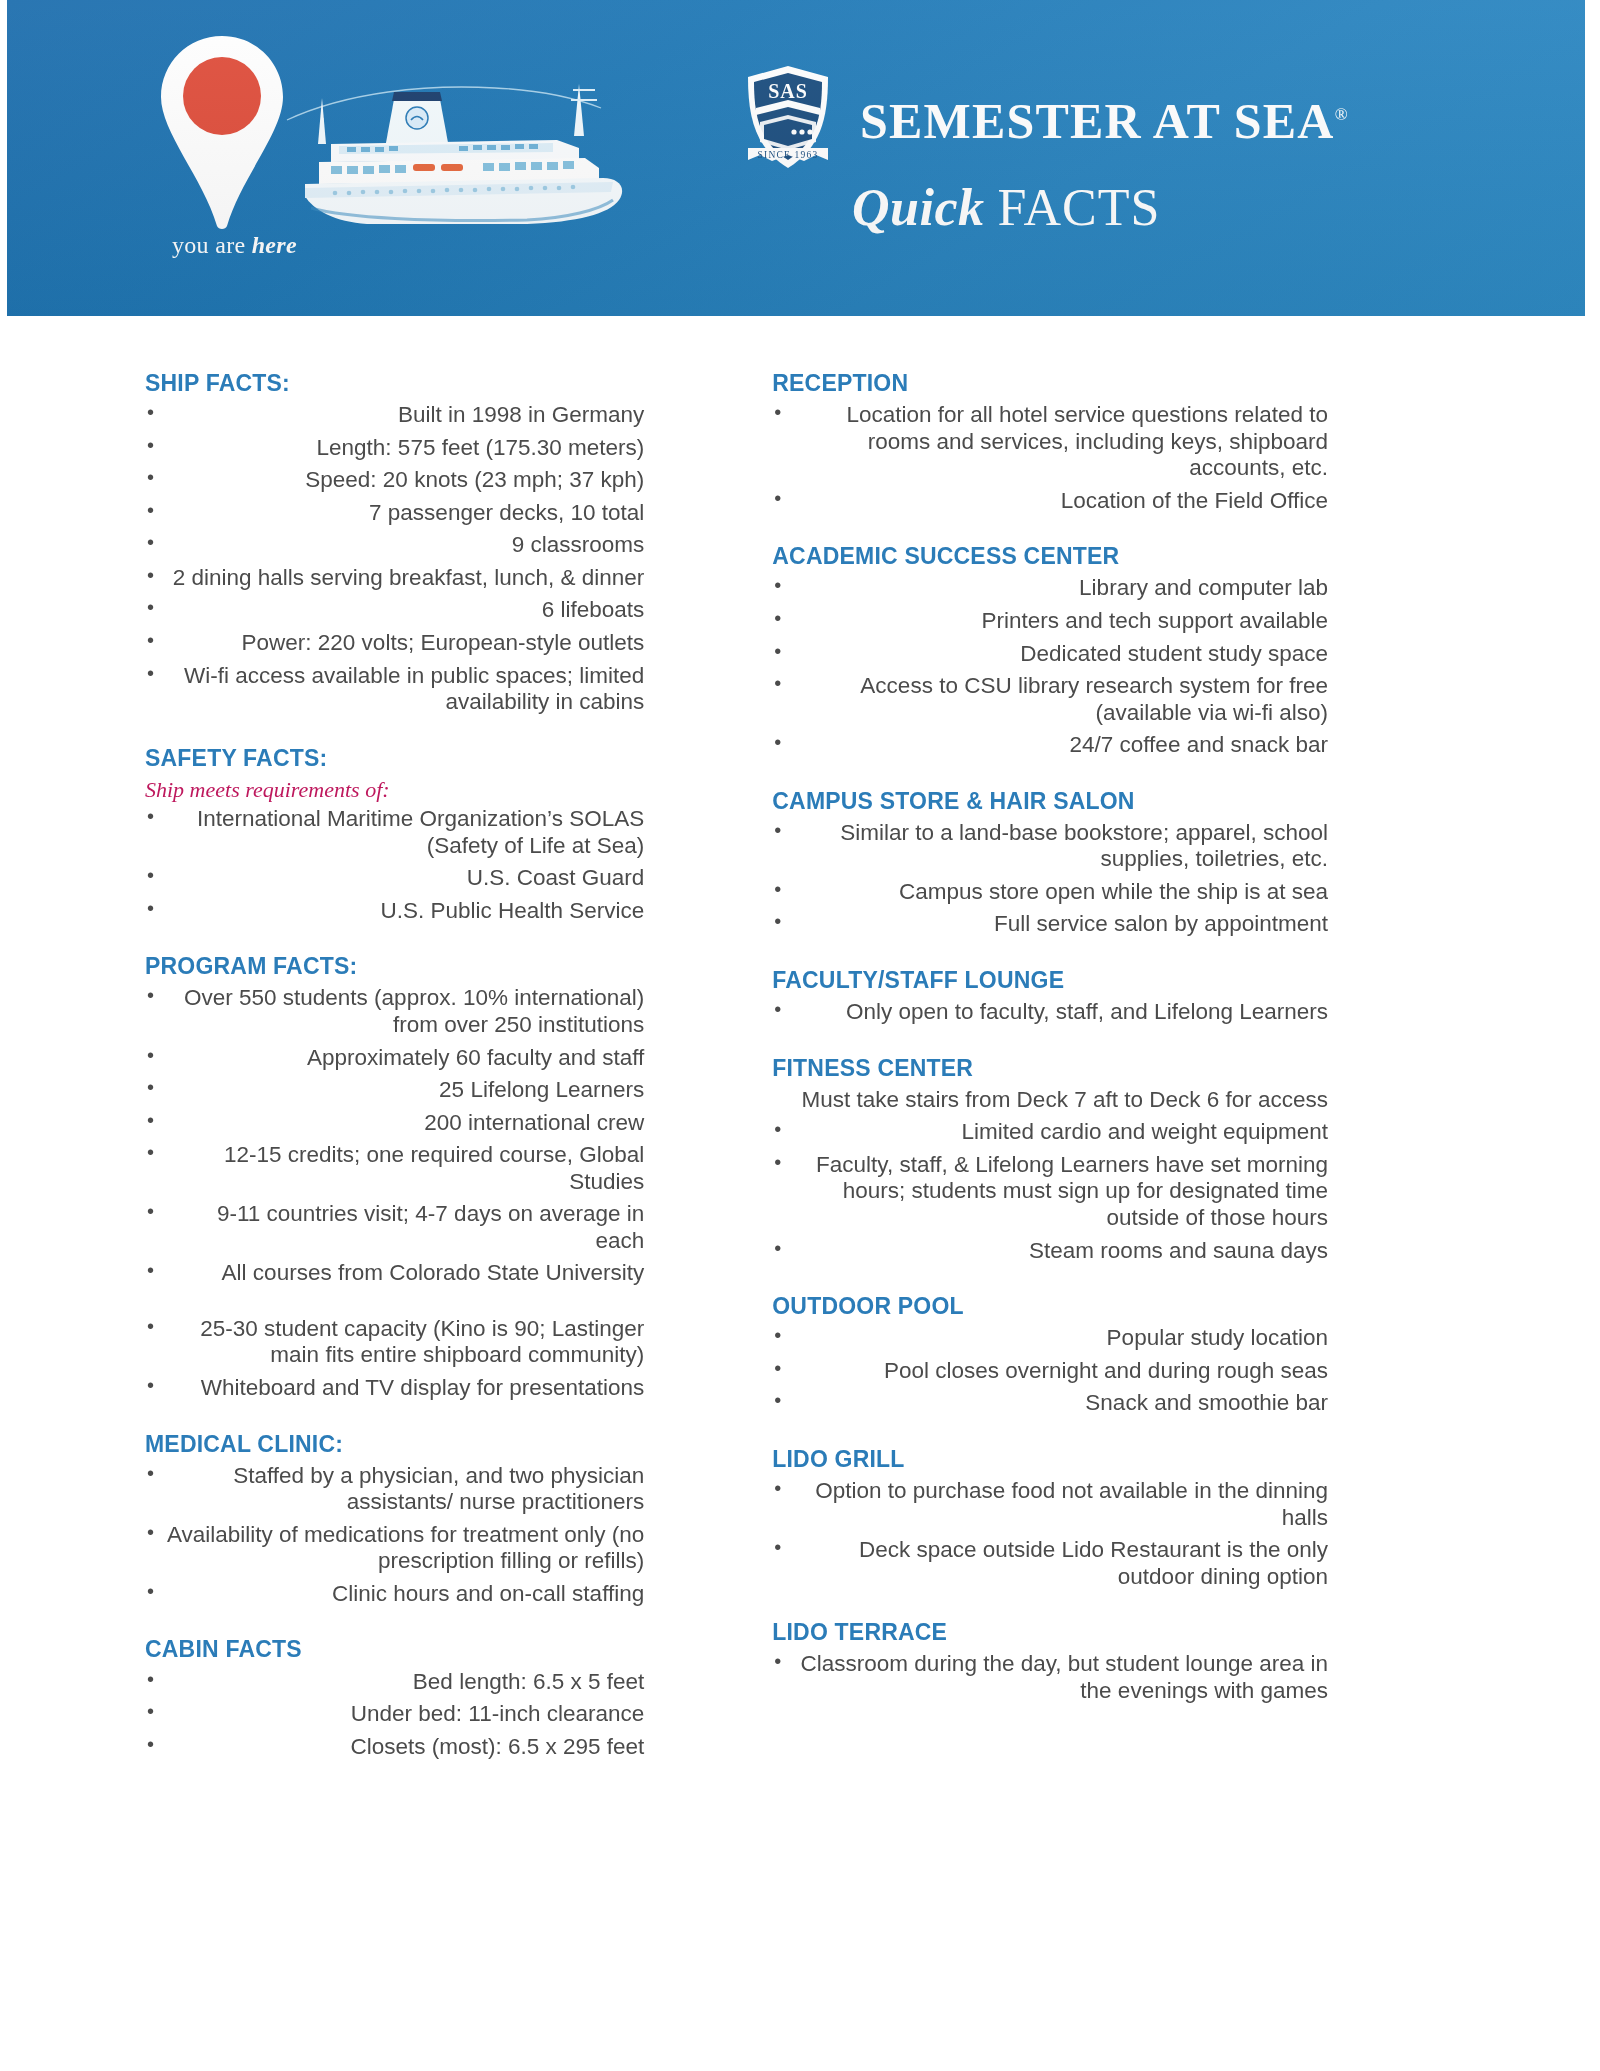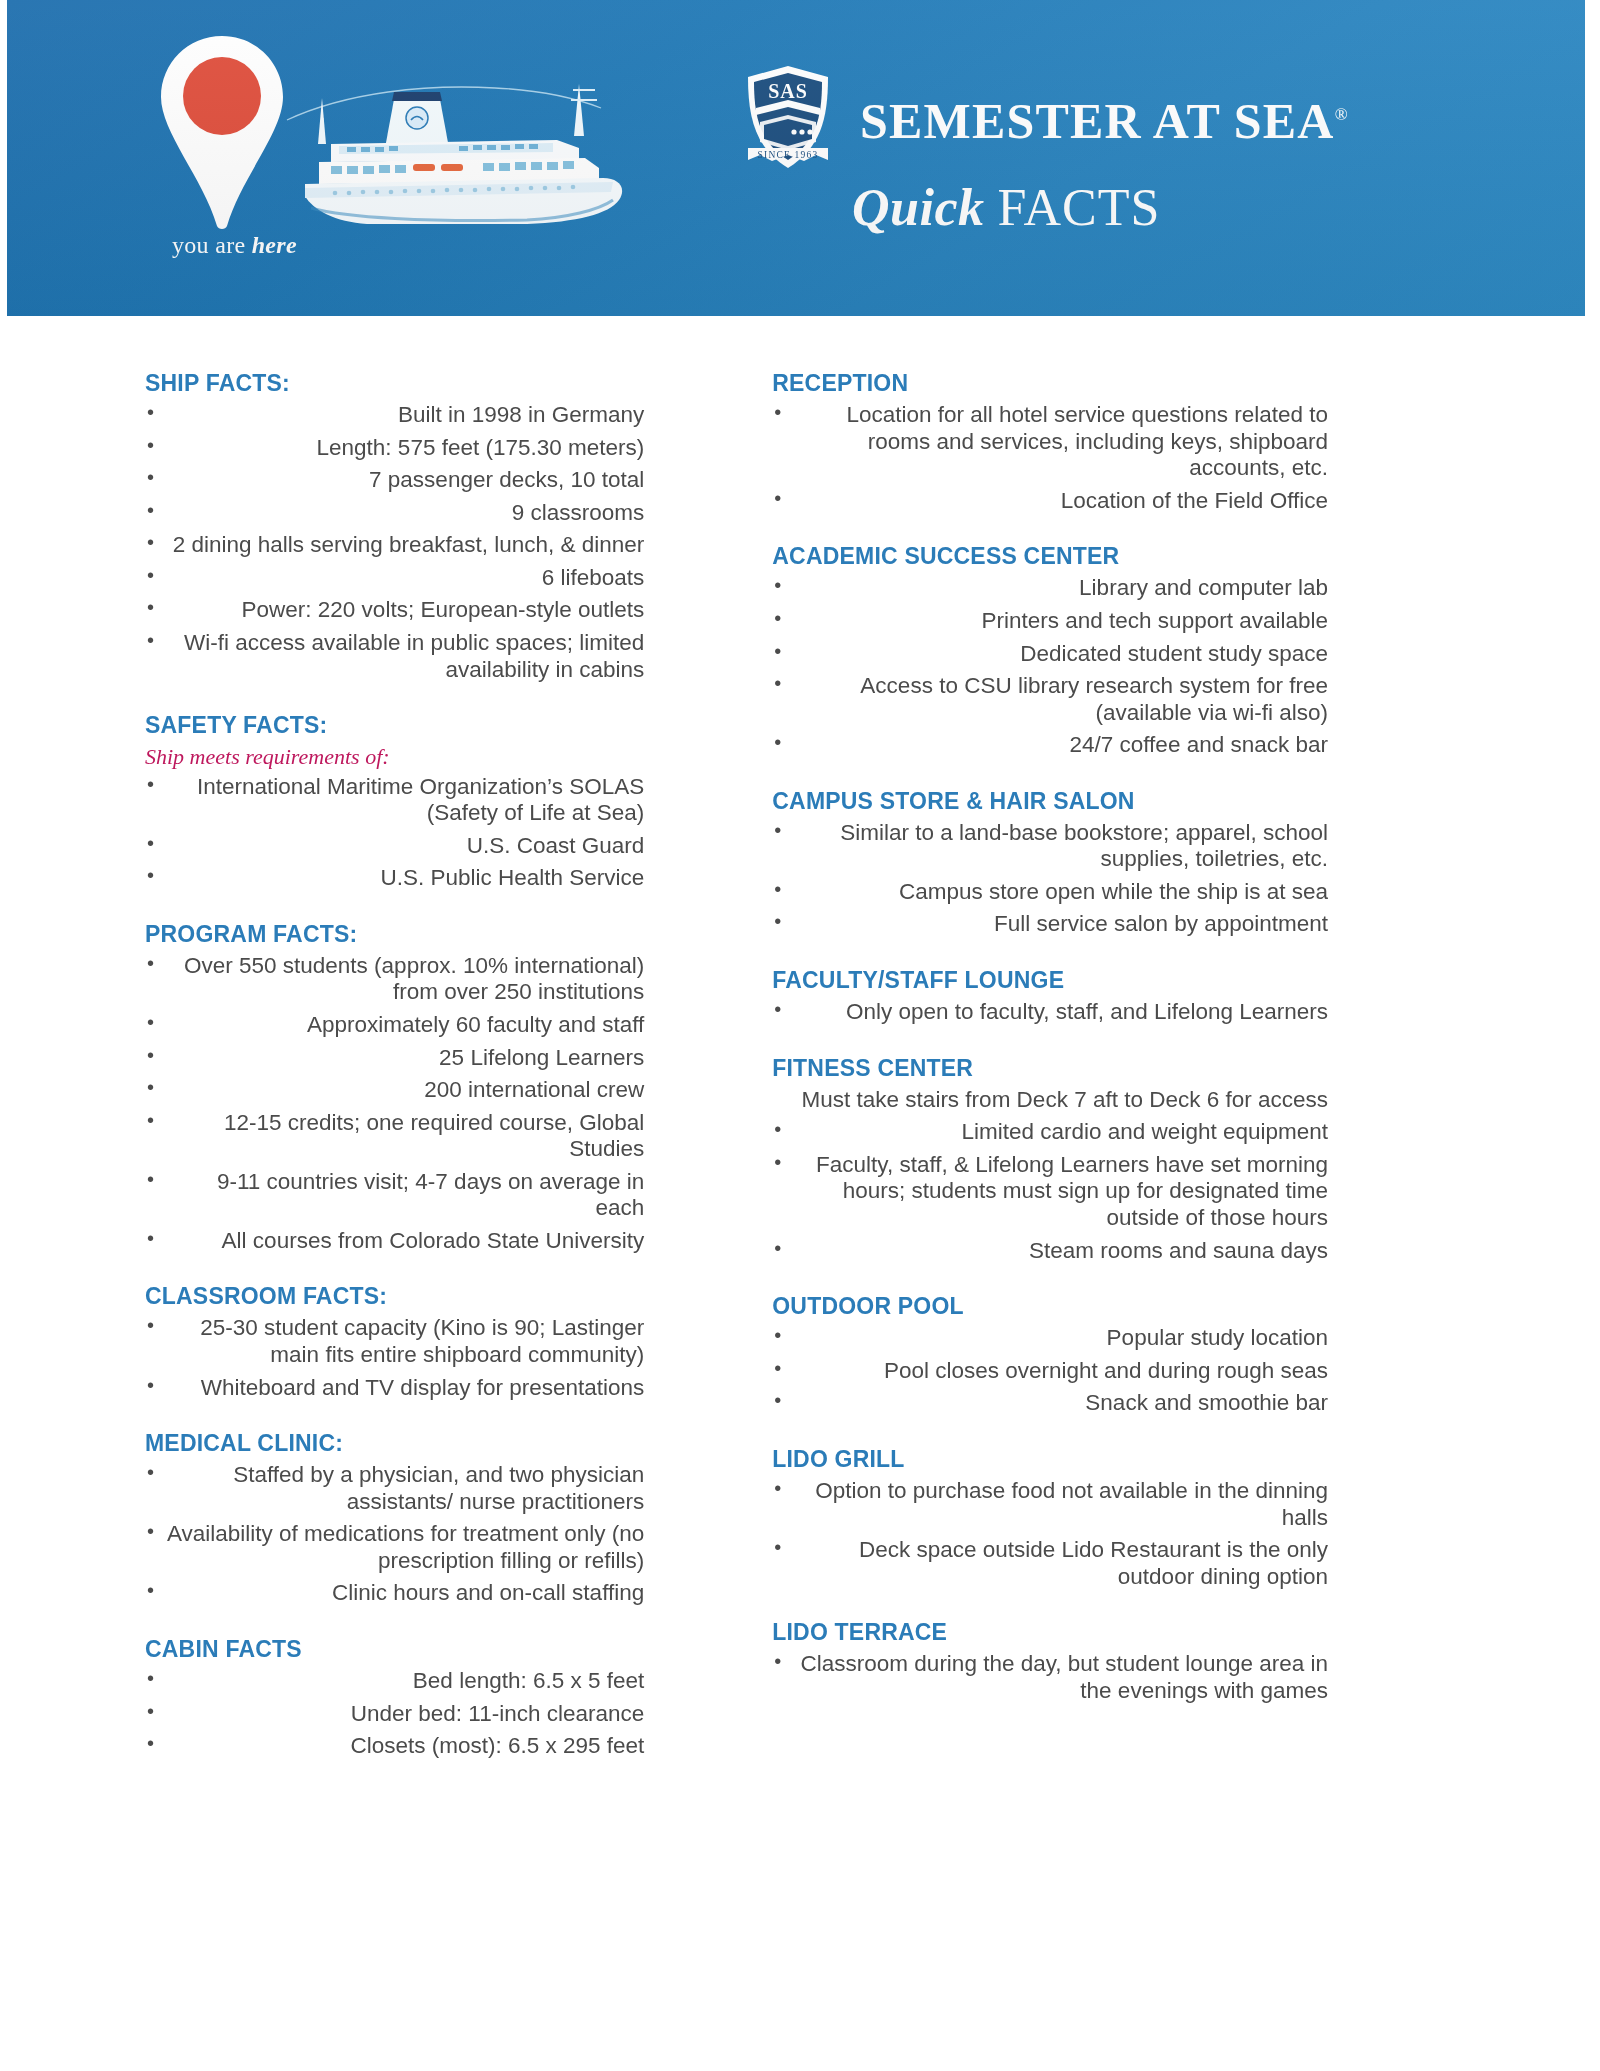--- a/index.html
+++ b/index.html
@@ -287,20 +287,21 @@
   </div>
 </div>
 
 <div class="columns">
   <div class="col col-left" id="left-col">
       <div class="section">
         <h2 class="sec-head">SHIP FACTS:</h2>
         <ul class="facts">
           <li>Built in 1998 in Germany</li>
           <li>Length: 575 feet (175.30 meters)</li>
+          <li>Speed: 20 knots (23 mph; 37 kph)</li>
           <li>7 passenger decks, 10 total</li>
           <li>9 classrooms</li>
           <li>2 dining halls serving breakfast, lunch, &amp; dinner</li>
           <li>6 lifeboats</li>
           <li>Power: 220 volts; European-style outlets</li>
           <li>Wi-fi access available in public spaces; limited availability in cabins</li>
         </ul>
       </div>
       <div class="section">
         <h2 class="sec-head">SAFETY FACTS:</h2>
@@ -317,21 +318,20 @@
           <li>Over 550 students (approx. 10% international) from over 250 institutions</li>
           <li>Approximately 60 faculty and staff</li>
           <li>25 Lifelong Learners</li>
           <li>200 international crew</li>
           <li>12-15 credits; one required course, Global Studies</li>
           <li>9-11 countries visit; 4-7 days on average in each</li>
           <li>All courses from Colorado State University</li>
         </ul>
       </div>
       <div class="section">
-        <h2 class="sec-head">CLASSROOM FACTS:</h2>
         <ul class="facts">
           <li>25-30 student capacity (Kino is 90; Lastinger main fits entire shipboard community)</li>
           <li>Whiteboard and TV display for presentations</li>
         </ul>
       </div>
       <div class="section">
         <h2 class="sec-head">MEDICAL CLINIC:</h2>
         <ul class="facts">
           <li>Staffed by a physician, and two physician assistants/ nurse practitioners</li>
           <li>Availability of medications for treatment only (no prescription filling or refills)</li>

